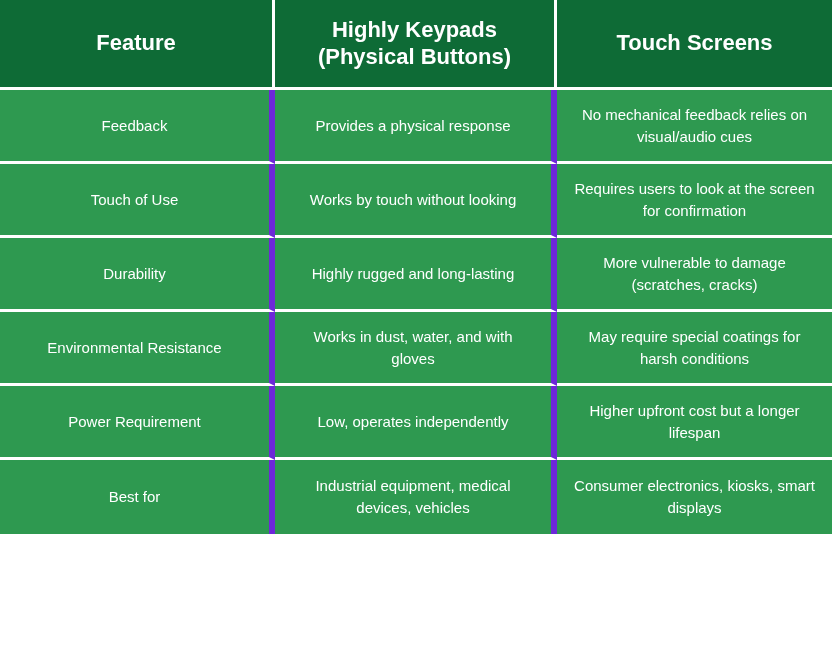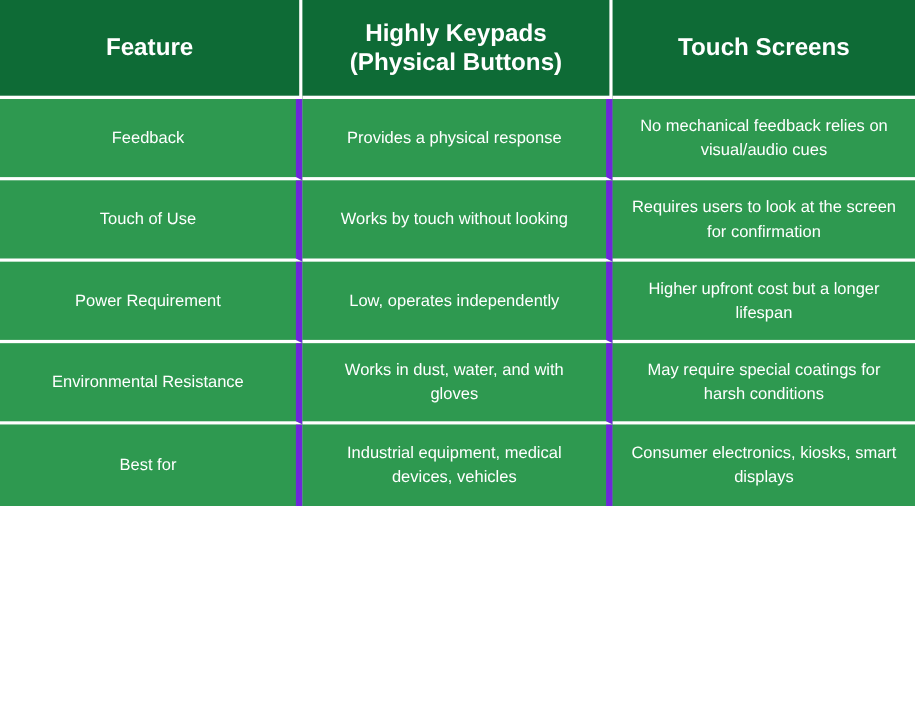--- a/index.html
+++ b/index.html
@@ -92,28 +92,33 @@
         <td>Feedback</td>
         <td>Provides a physical response</td>
         <td>No mechanical feedback relies on visual/audio cues</td>
       </tr>
       <tr>
         <td>Touch of Use</td>
         <td>Works by touch without looking</td>
         <td>Requires users to look at the screen for confirmation</td>
       </tr>
       <tr>
-        <td>Power Requirement</td>
-        <td>Low, operates independently</td>
-        <td>Higher upfront cost but a longer lifespan</td>
+        <td>Durability</td>
+        <td>Highly rugged and long-lasting</td>
+        <td>More vulnerable to damage (scratches, cracks)</td>
       </tr>
       <tr>
         <td>Environmental Resistance</td>
         <td>Works in dust, water, and with gloves</td>
         <td>May require special coatings for harsh conditions</td>
+      </tr>
+      <tr>
+        <td>Power Requirement</td>
+        <td>Low, operates independently</td>
+        <td>Higher upfront cost but a longer lifespan</td>
       </tr>
       <tr>
         <td>Best for</td>
         <td>Industrial equipment, medical devices, vehicles</td>
         <td>Consumer electronics, kiosks, smart displays</td>
       </tr>
     </tbody>
   </table>
 </div>
 

